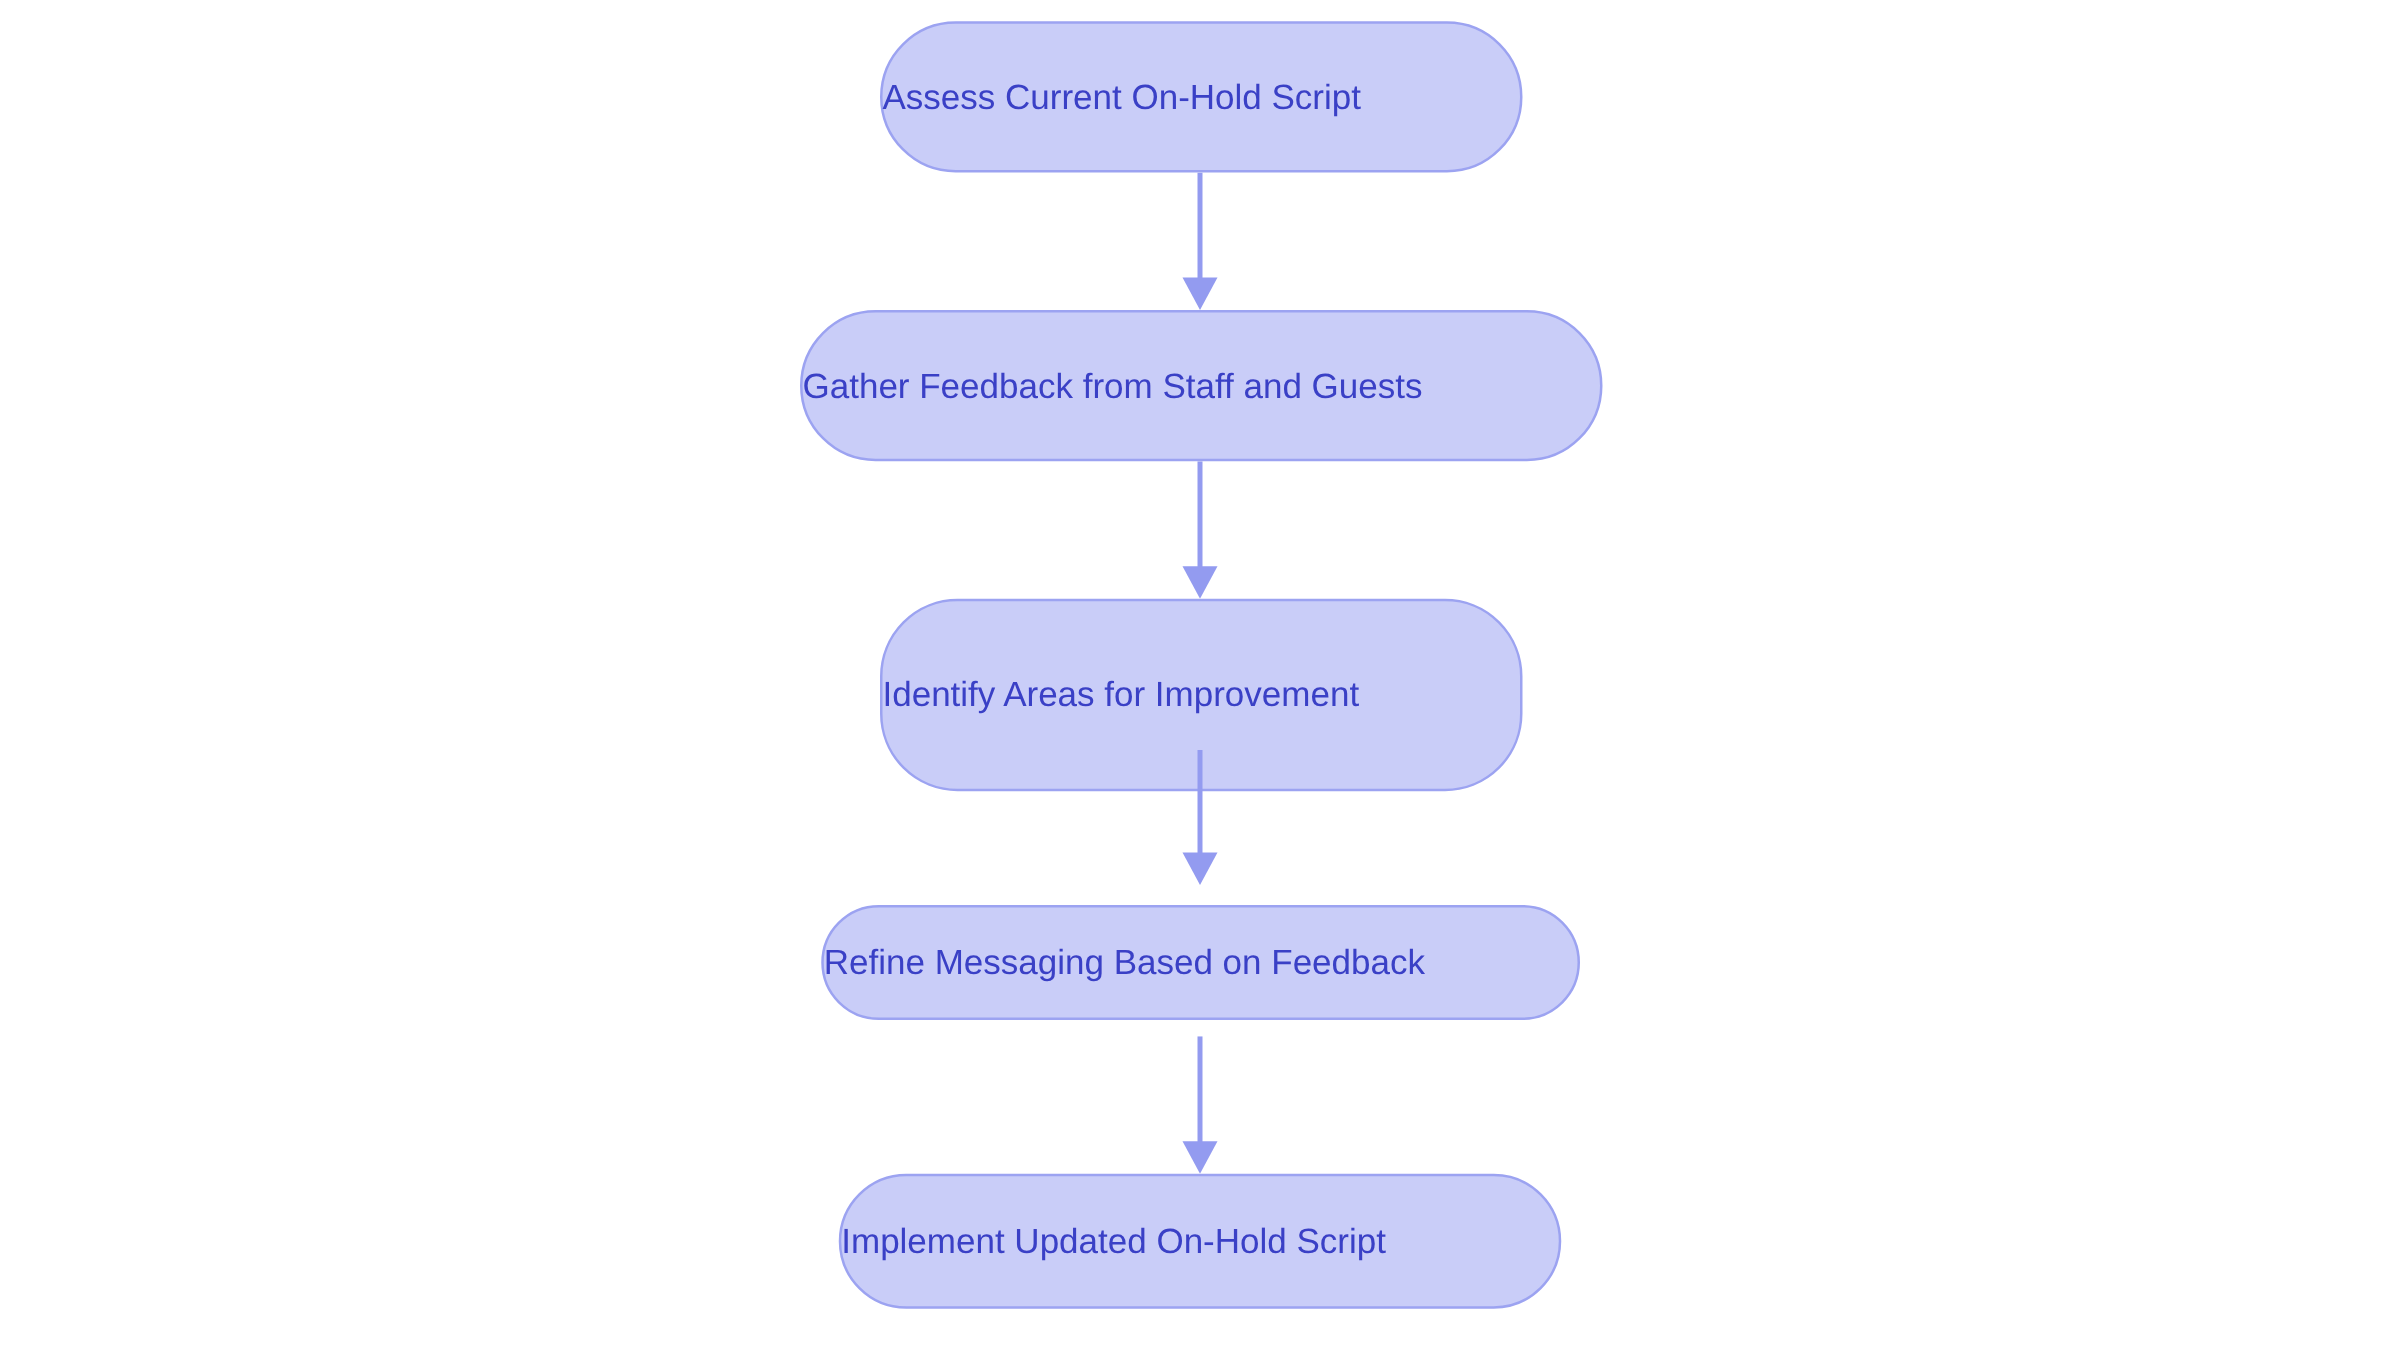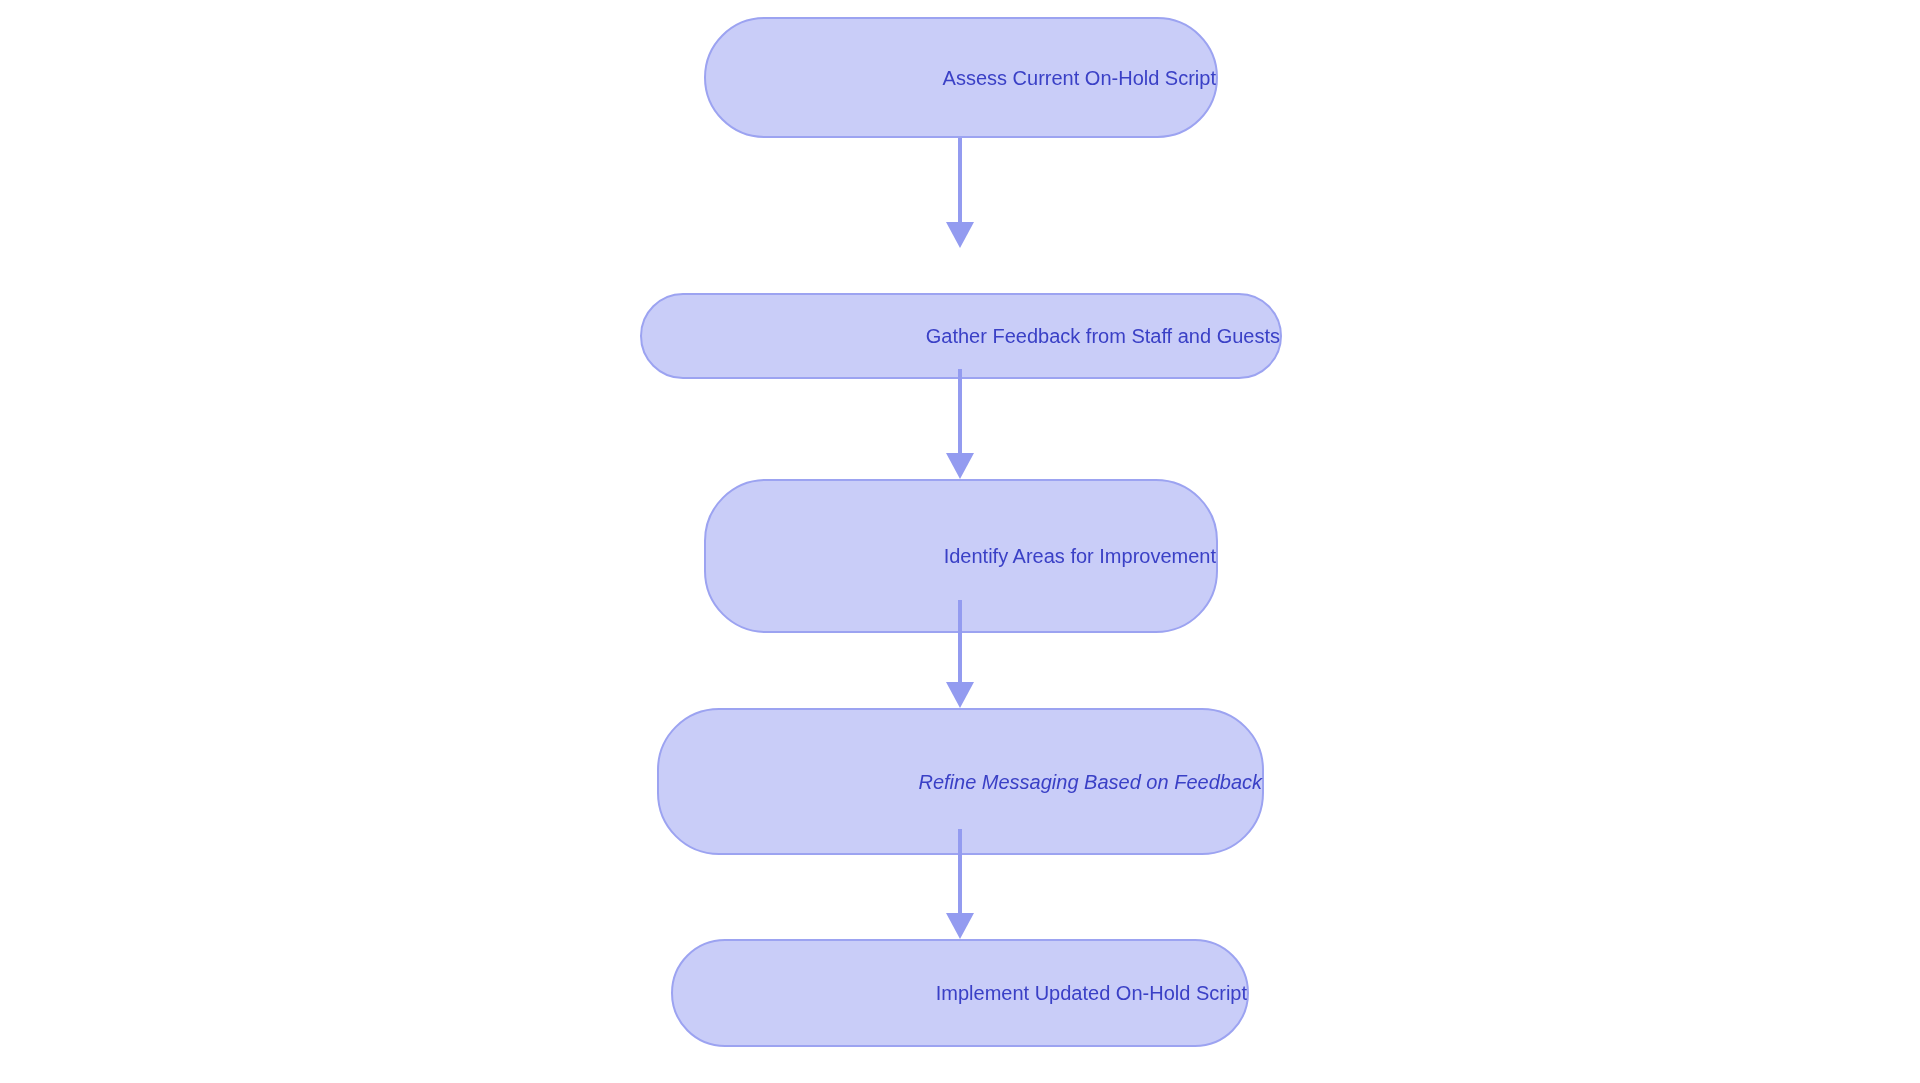--- a/index.html
+++ b/index.html
@@ -12,24 +12,24 @@
     overflow: hidden;
   }
   .node {
     position: absolute;
     box-sizing: border-box;
     background: var(--node-fill, #c9cdf8);
     border: 2px solid var(--node-border, #9ca3f1);
     border-radius: 62px;
     display: flex;
     align-items: center;
-    justify-content: flex-end;
+    justify-content: flex-start;
     text-align: center;
     color: var(--node-text, #3a40c6);
-    font-size: 20px;
+    font-size: 28px;
     line-height: 1.2;
     white-space: nowrap;
   }
   .arrow { position: absolute; display: block; }
   .arrow .shaft { stroke: var(--arrow-color, #939bf0); stroke-width: 4; }
   .arrow .head  { fill: var(--arrow-color, #939bf0); }
 </style>
 </head>
 <body>
 
@@ -37,39 +37,39 @@
 
   <div class="node" style="left:704px; top:17px; width:514px; height:121px;">
     <span>Assess Current On-Hold Script</span>
   </div>
 
   <svg class="arrow" style="left:944px; top:138px;" width="32" height="110" viewBox="0 0 32 110">
     <line class="shaft" x1="16" y1="0" x2="16" y2="86"></line>
     <polygon class="head" points="2,84 30,84 16,110"></polygon>
   </svg>
 
-  <div class="node" style="left:640px; top:248px; width:642px; height:86px;margin-top:45px;">
+  <div class="node" style="left:640px; top:248px; width:642px; height:121px;">
     <span>Gather Feedback from Staff and Guests</span>
   </div>
 
   <svg class="arrow" style="left:944px; top:369px;" width="32" height="110" viewBox="0 0 32 110">
     <line class="shaft" x1="16" y1="0" x2="16" y2="86"></line>
     <polygon class="head" points="2,84 30,84 16,110"></polygon>
   </svg>
 
   <div class="node" style="left:704px; top:479px; width:514px; height:154px;">
     <span>Identify Areas for Improvement</span>
   </div>
 
   <svg class="arrow" style="left:944px; top:600px;" width="32" height="108" viewBox="0 0 32 108">
     <line class="shaft" x1="16" y1="0" x2="16" y2="84"></line>
     <polygon class="head" points="2,82 30,82 16,108"></polygon>
   </svg>
 
-  <div class="node" style="left:657px; top:708px; width:607px; height:147px;font-style:italic;">
+  <div class="node" style="left:657px; top:724px; width:607px; height:92px;">
     <span>Refine Messaging Based on Feedback</span>
   </div>
 
   <svg class="arrow" style="left:944px; top:829px;" width="32" height="110" viewBox="0 0 32 110">
     <line class="shaft" x1="16" y1="0" x2="16" y2="86"></line>
     <polygon class="head" points="2,84 30,84 16,110"></polygon>
   </svg>
 
   <div class="node" style="left:671px; top:939px; width:578px; height:108px;">
     <span>Implement Updated On-Hold Script</span>

